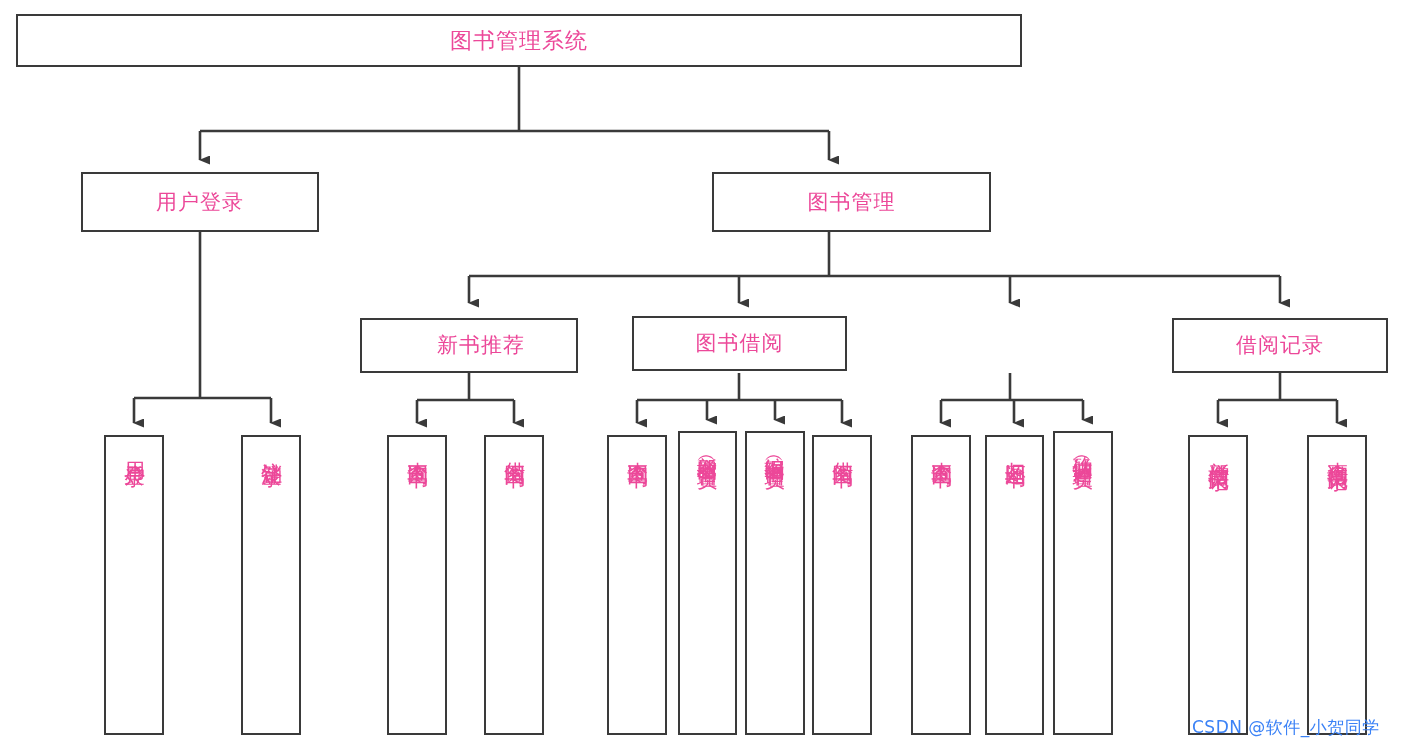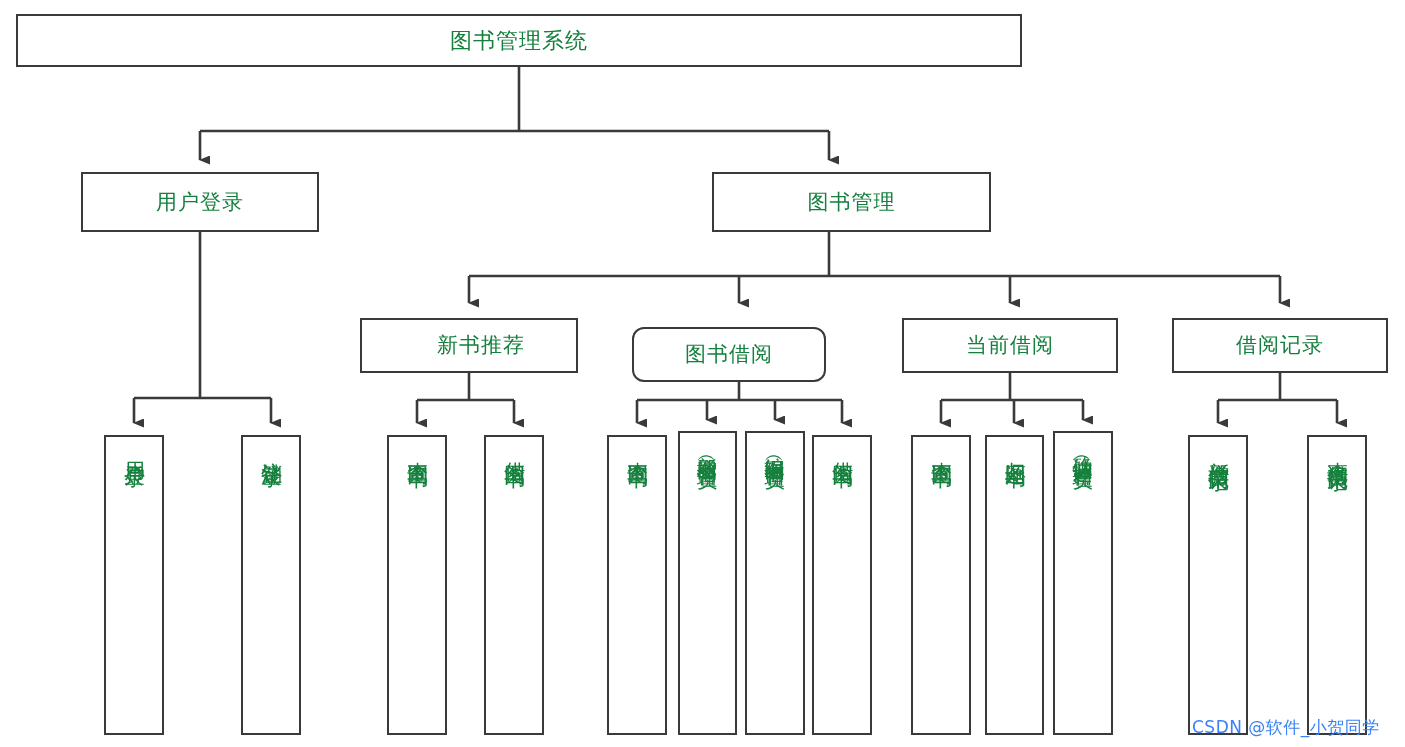--- a/index.html
+++ b/index.html
@@ -26,21 +26,21 @@
     pointer-events: none;
   }
   .node {
     position: absolute;
     box-sizing: border-box;
     background: #ffffff;
     border: 2.5px solid #3a3a3a;
     display: flex;
     align-items: center;
     justify-content: center;
-    color: #15803d;
+    color: #ec4899;
   }
   .node .label {
     font-size: 21px;
     line-height: 1.25;
     letter-spacing: 1px;
     white-space: nowrap;
   }
   .node.root .label { font-size: 22px; }
   .node.vert {
     align-items: flex-start;
@@ -130,25 +130,22 @@
   <div class="node" id="n-l2-0" style="left: 81px; top: 172px; width: 238px; height: 60px;">
     <span class="label">用户登录</span>
   </div>
   <div class="node" id="n-l2-1" style="left: 712px; top: 172px; width: 279px; height: 60px;">
     <span class="label">图书管理</span>
   </div>
 
   <div class="node" id="n-l3-0" style="left: 360px; top: 318px; width: 218px; height: 55px; padding-left: 24px;">
     <span class="label">新书推荐</span>
   </div>
-  <div class="node" id="n-l3-1" style="left: 632px; top: 327px; width: 194px; height: 55px; border-radius: 12px;">
+  <div class="node" id="n-l3-1" style="left: 632px; top: 316px; width: 215px; height: 55px;">
     <span class="label">图书借阅</span>
-  </div>
-  <div class="node" id="n-l3-2" style="left: 902px; top: 318px; width: 216px; height: 55px;">
-    <span class="label">当前借阅</span>
   </div>
   <div class="node" id="n-l3-3" style="left: 1172px; top: 318px; width: 216px; height: 55px;">
     <span class="label">借阅记录</span>
   </div>
 
   <div class="node vert" id="n-lf-0" style="left: 104px; top: 435px; width: 60px; height: 300px;">
     <span class="label">用户登录</span>
   </div>
   <div class="node vert" id="n-lf-1" style="left: 241px; top: 435px; width: 60px; height: 300px;">
     <span class="label">注销登录</span>

